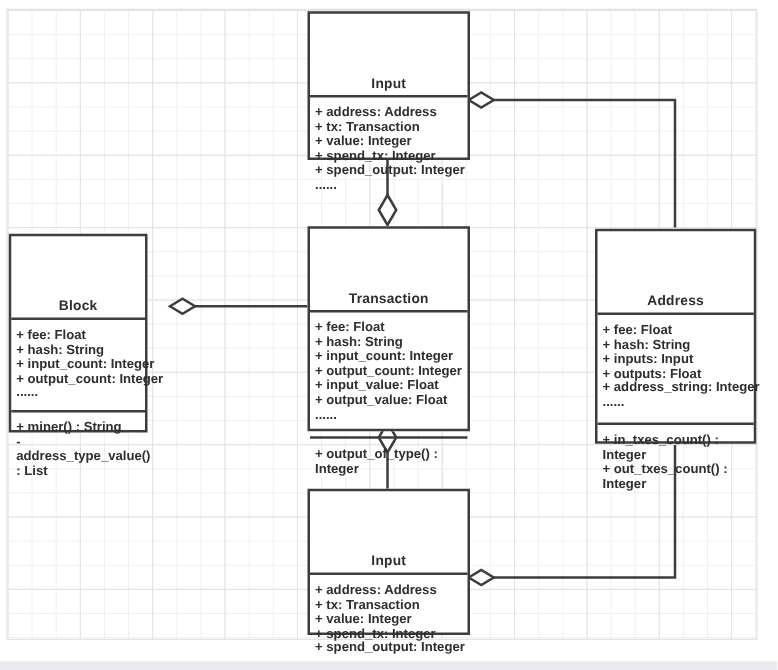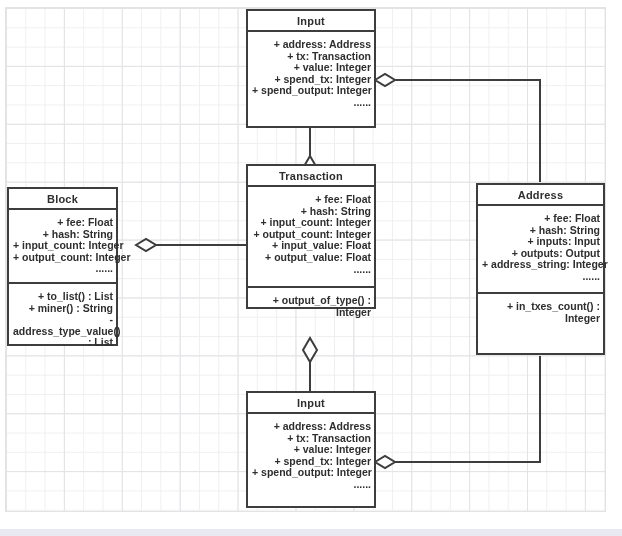--- a/index.html
+++ b/index.html
@@ -23,27 +23,26 @@
     position:absolute;left:0;top:0;width:622px;height:536px;
   }
   .uml-box{
     position:absolute;box-sizing:border-box;
     background:#ffffff;border:2px solid #3d3d3d;
     color:#2e2e2e;font-weight:bold;font-size:10.5px;
   }
   .uml-title{
     height:19px;border-bottom:2px solid #3d3d3d;
     display:flex;align-items:center;justify-content:center;
-    font-size:11px;letter-spacing:.2px;
+    font-size:11px;letter-spacing:.2px;margin-top:46px;
   }
   .sec{
     box-sizing:border-box;
     padding:7px 3px 0 4px;
     line-height:11.6px;
-    text-align:right;
   }
   .sec.methods{border-top:2px solid #3d3d3d;}
   .attr-line{white-space:nowrap;overflow:visible;}
   .method-line{white-space:normal;word-spacing:0;}
   .bottom-bar{
     position:absolute;left:0;bottom:0;width:622px;height:7px;
     background:#e8e9f1;
   }
 </style>
 </head>
@@ -79,27 +78,26 @@
 <div class="uml-box" style="left:7px;top:187px;width:111px;height:159px;">
   <div class="uml-title">Block</div>
   <div class="sec" style="height:72px;">
     <div class="attr-line">+ fee: Float</div>
     <div class="attr-line">+ hash: String</div>
     <div class="attr-line">+ input_count: Integer</div>
     <div class="attr-line">+ output_count: Integer</div>
     <div class="attr-line">......</div>
   </div>
   <div class="sec methods">
-    <div class="method-line">+ to_list() : List</div>
     <div class="method-line">+ miner() : String</div>
     <div class="method-line">- address_type_value() : List</div>
   </div>
 </div>
 
-<div class="uml-box" style="left:246px;top:164px;width:130px;height:145px;">
+<div class="uml-box" style="left:246px;top:181px;width:130px;height:164px;">
   <div class="uml-title">Transaction</div>
   <div class="sec" style="height:99px;">
     <div class="attr-line">+ fee: Float</div>
     <div class="attr-line">+ hash: String</div>
     <div class="attr-line">+ input_count: Integer</div>
     <div class="attr-line">+ output_count: Integer</div>
     <div class="attr-line">+ input_value: Float</div>
     <div class="attr-line">+ output_value: Float</div>
     <div class="attr-line">......</div>
   </div>
@@ -107,26 +105,27 @@
     <div class="method-line">+ output_of_type() : Integer</div>
   </div>
 </div>
 
 <div class="uml-box" style="left:476px;top:183px;width:129px;height:172px;">
   <div class="uml-title">Address</div>
   <div class="sec" style="height:86px;">
     <div class="attr-line">+ fee: Float</div>
     <div class="attr-line">+ hash: String</div>
     <div class="attr-line">+ inputs: Input</div>
-    <div class="attr-line">+ outputs: Output</div>
+    <div class="attr-line">+ outputs: Float</div>
     <div class="attr-line">+ address_string: Integer</div>
     <div class="attr-line">......</div>
   </div>
   <div class="sec methods">
     <div class="method-line">+ in_txes_count() : Integer</div>
+    <div class="method-line">+ out_txes_count() : Integer</div>
   </div>
 </div>
 
 <div class="uml-box" style="left:246px;top:391px;width:130px;height:117px;">
   <div class="uml-title">Input</div>
   <div class="sec">
     <div class="attr-line">+ address: Address</div>
     <div class="attr-line">+ tx: Transaction</div>
     <div class="attr-line">+ value: Integer</div>
     <div class="attr-line">+ spend_tx: Integer</div>

